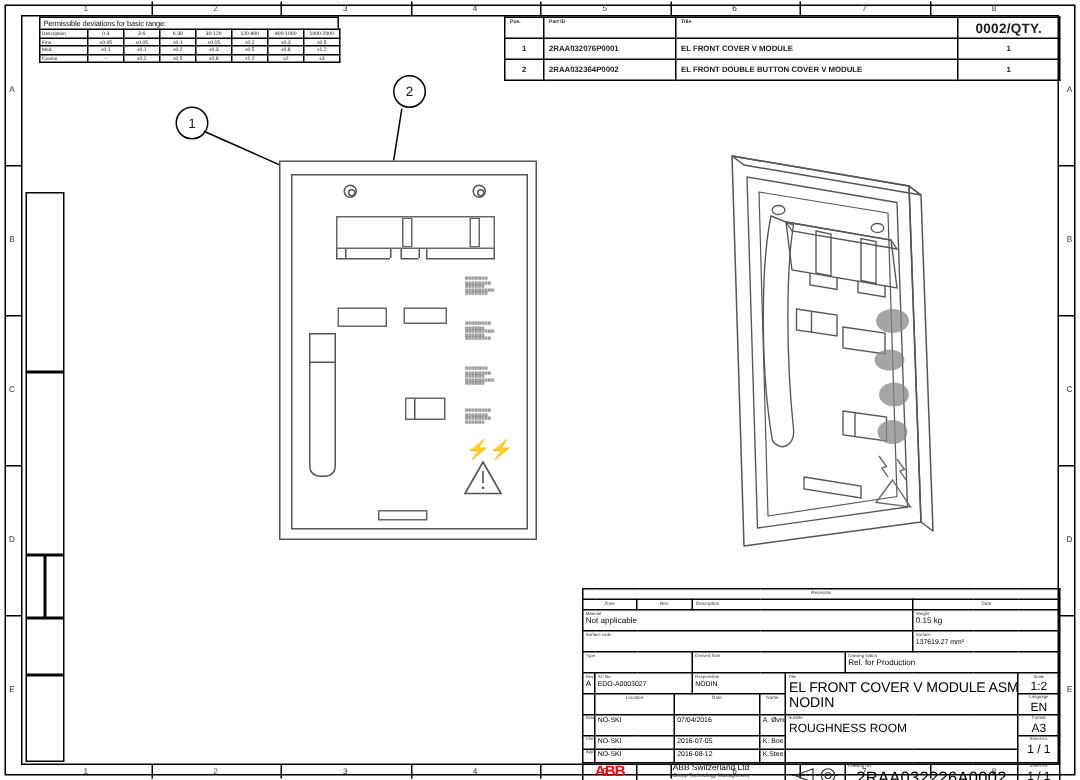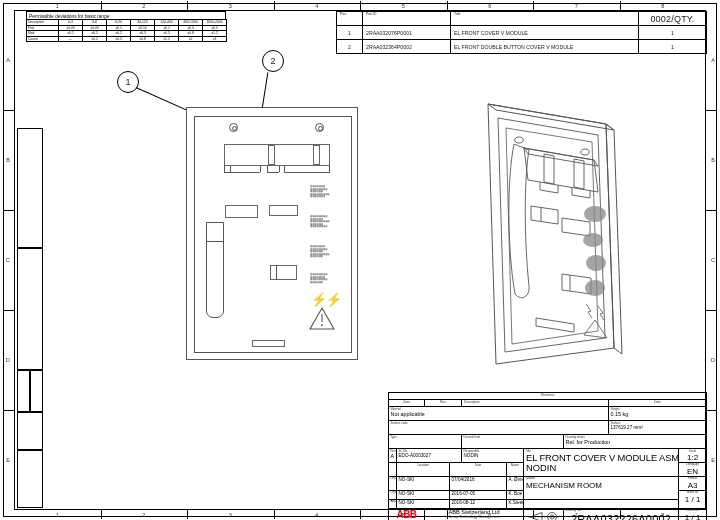--- a/index.html
+++ b/index.html
@@ -24,21 +24,21 @@
   
   .devbox{position:absolute;left:26px;top:11px;width:200px;font-size:3.3px;color:#111;}
   .devtitle{font-size:5px;border:0.6px solid #000;border-bottom:none;padding:0.5px 2px;letter-spacing:-0.1px;}
   table.dev{border-collapse:collapse;width:200px;table-layout:fixed;}
   table.dev td,table.dev th{border:0.6px solid #000;font-size:3.4px;line-height:4.4px;height:4.6px;padding:0 1px;font-weight:normal;text-align:center;overflow:hidden;white-space:nowrap;}
   table.dev td.lbl{text-align:left;font-size:3.2px;}
 
   
   .plist{position:absolute;left:336px;top:11px;width:370px;}
   table.parts{border-collapse:collapse;width:370px;table-layout:fixed;}
-  table.parts td{border:0.8px solid #000;font-size:5.2px;padding:1px 3px;height:11px;vertical-align:middle;white-space:nowrap;overflow:hidden;}
+  table.parts td{border:0.8px solid #000;font-size:5.2px;padding:1px 3px;height:11px;vertical-align:middle;white-space:nowrap;overflow:hidden;font-weight:bold;}
   table.parts td.hd{font-size:3.4px;height:7px;padding:0 3px;vertical-align:top;}
   .qtyhdr{font-size:9px;text-align:center;letter-spacing:0.2px;}
   .ctr{text-align:center;}
 
   
   .vstrip{position:absolute;left:17px;top:0;width:26px;}
   .vbox{position:absolute;border:0.7px solid #000;box-sizing:border-box;overflow:hidden;}
   .vtext{transform:rotate(-90deg);transform-origin:left top;white-space:nowrap;font-size:2.5px;line-height:3.1px;color:#222;}
   .vtext-b{transform:rotate(-90deg);transform-origin:left top;white-space:nowrap;font-size:3.2px;line-height:4px;color:#111;}
 
@@ -483,21 +483,21 @@
               <span class="val-s">NO-SKI</span>
             </td>
           <td colspan="2">
               <span class="val-s">07/04/2016</span>
             </td>
           <td colspan="1">
               <span class="val-s">A. Øvretveit</span>
             </td>
           <td colspan="4" rowspan="2">
             <span class="mini">Subtitle</span>
-            <span class="subbig">MECHANISM ROOM</span>
+            <span class="subbig">ROUGHNESS ROOM</span>
           </td>
           <td colspan="1">
             <span class="mini" style="text-align:center;">Format</span>
             <span class="medval">A3</span>
           </td>
         </tr>
         <tr>
           <td colspan="1" style="height:8px;">
               <span class="mini">Checked</span>
             </td>

